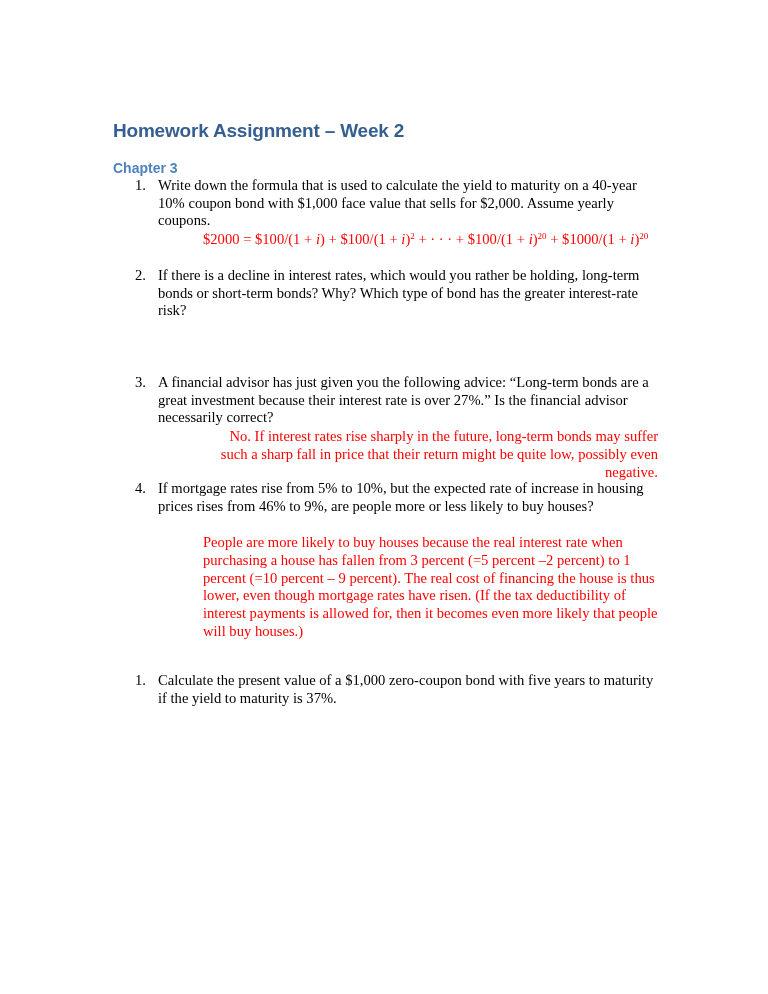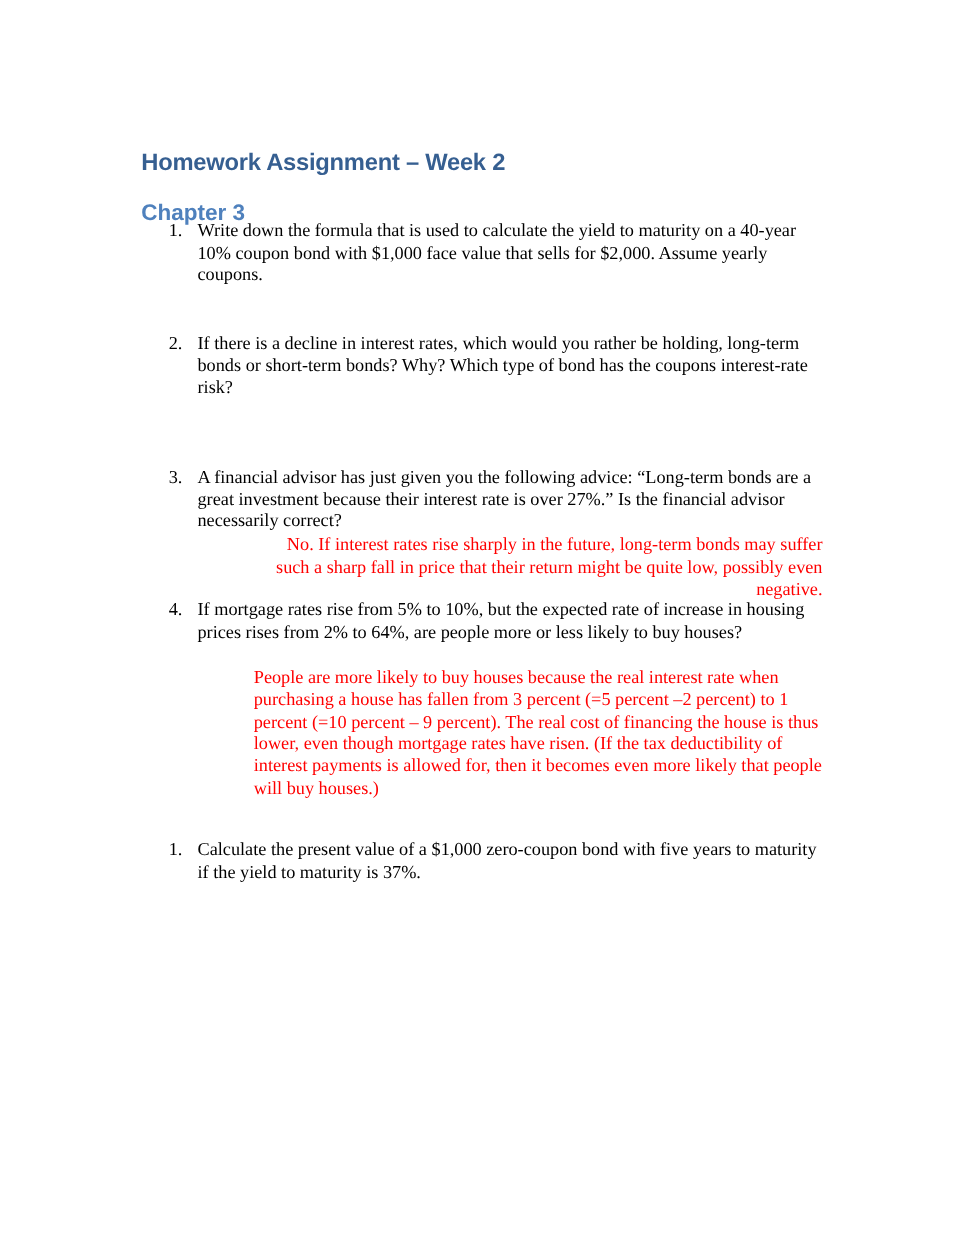--- a/index.html
+++ b/index.html
@@ -2,21 +2,21 @@
 <html><head>
 <meta charset="utf-8">
 <style>
   html, body { margin: 0; padding: 0; background: #ffffff; }
   body { width: 768px; height: 994px; position: relative; overflow: hidden;
          font-family: "DejaVu Serif", "Liberation Serif", serif; color: #000; }
   .page { position: absolute; left: 0; top: 0; width: 768px; height: 738px; }
   .title { position: absolute; left: 113px; top: 120px; font-family: "Liberation Sans", "DejaVu Sans", sans-serif;
            font-weight: bold; font-size: 19px; color: #365F91; letter-spacing: -0.2px; }
   .h2 { position: absolute; left: 113px; font-family: "Liberation Sans", "DejaVu Sans", sans-serif;
-        font-weight: bold; font-size: 18px; color: #4F81BD; }
+        font-weight: bold; font-size: 14px; color: #4F81BD; }
   .q { position: absolute; left: 135px; width: 520px; font-family: "Liberation Serif", serif;
        font-size: 14.6px; line-height: 17.6px; }
   .q .num { position: absolute; left: 0; top: 0; }
   .q .text { margin-left: 23px; display: block; }
   .ans { position: absolute; left: 203px; width: 455px; font-family: "Liberation Serif", serif;
          font-size: 14.6px; line-height: 17.8px; color: #FF0000; }
   .ans sup { font-size: 9px; vertical-align: 5px; line-height: 0; }
   .ans i { font-style: italic; }
 </style>
 </head>
@@ -25,35 +25,36 @@
 <div class="page">
 
   <div class="title">Homework Assignment – Week 2</div>
 
   <div class="h2" style="top:160px;">Chapter 3</div>
 
   <div class="q" style="top:177px;">
     <span class="num">1.</span>
     <span class="text">Write down the formula that is used to calculate the yield to maturity on a 40-year 10% coupon bond with $1,000 face value that sells for $2,000. Assume yearly coupons.</span>
   </div>
+  <div class="ans" style="top:231px;">$2000 = $100/(1 + <i>i</i>) + $100/(1 + <i>i</i>)<sup>2</sup> + · · · + $100/(1 + <i>i</i>)<sup>20</sup> + $1000/(1 + <i>i</i>)<sup>20</sup></div>
 
   <div class="q" style="top:267px;">
     <span class="num">2.</span>
-    <span class="text">If there is a decline in interest rates, which would you rather be holding, long-term bonds or short-term bonds?  Why?  Which type of bond has the coupons interest-rate risk?</span>
+    <span class="text">If there is a decline in interest rates, which would you rather be holding, long-term bonds or short-term bonds?  Why?  Which type of bond has the greater interest-rate risk?</span>
   </div>
 
   <div class="q" style="top:374px;">
     <span class="num">3.</span>
     <span class="text">A financial advisor has just given you the following advice: “Long-term bonds are a great investment because their interest rate is over 27%.”  Is the financial advisor necessarily correct?</span>
   </div>
   <div class="ans" style="top:428px;text-align:right;">No. If interest rates rise sharply in the future, long-term bonds may suffer such a sharp fall in price that their return might be quite low, possibly even negative.</div>
 
   <div class="q" style="top:480px;">
     <span class="num">4.</span>
-    <span class="text">If mortgage rates rise from 5% to 10%, but the expected rate of increase in housing prices rises from 2% to 64%, are people more or less likely to buy houses?</span>
+    <span class="text">If mortgage rates rise from 5% to 10%, but the expected rate of increase in housing prices rises from 46% to 9%, are people more or less likely to buy houses?</span>
   </div>
   <div class="ans" style="top:534px;">People are more likely to buy houses because the real interest rate when purchasing a house has fallen from 3 percent (=5 percent –2 percent) to 1 percent (=10 percent – 9 percent). The real cost of financing the house is thus lower, even though mortgage rates have risen. (If the tax deductibility of interest payments is allowed for, then it becomes even more likely that people will buy houses.)</div>
 
 
   <div class="q" style="top:672px;">
     <span class="num">1.</span>
     <span class="text">Calculate the present value of a $1,000 zero-coupon bond with five years to maturity if the yield to maturity is 37%.</span>
   </div>
 
 </div>

